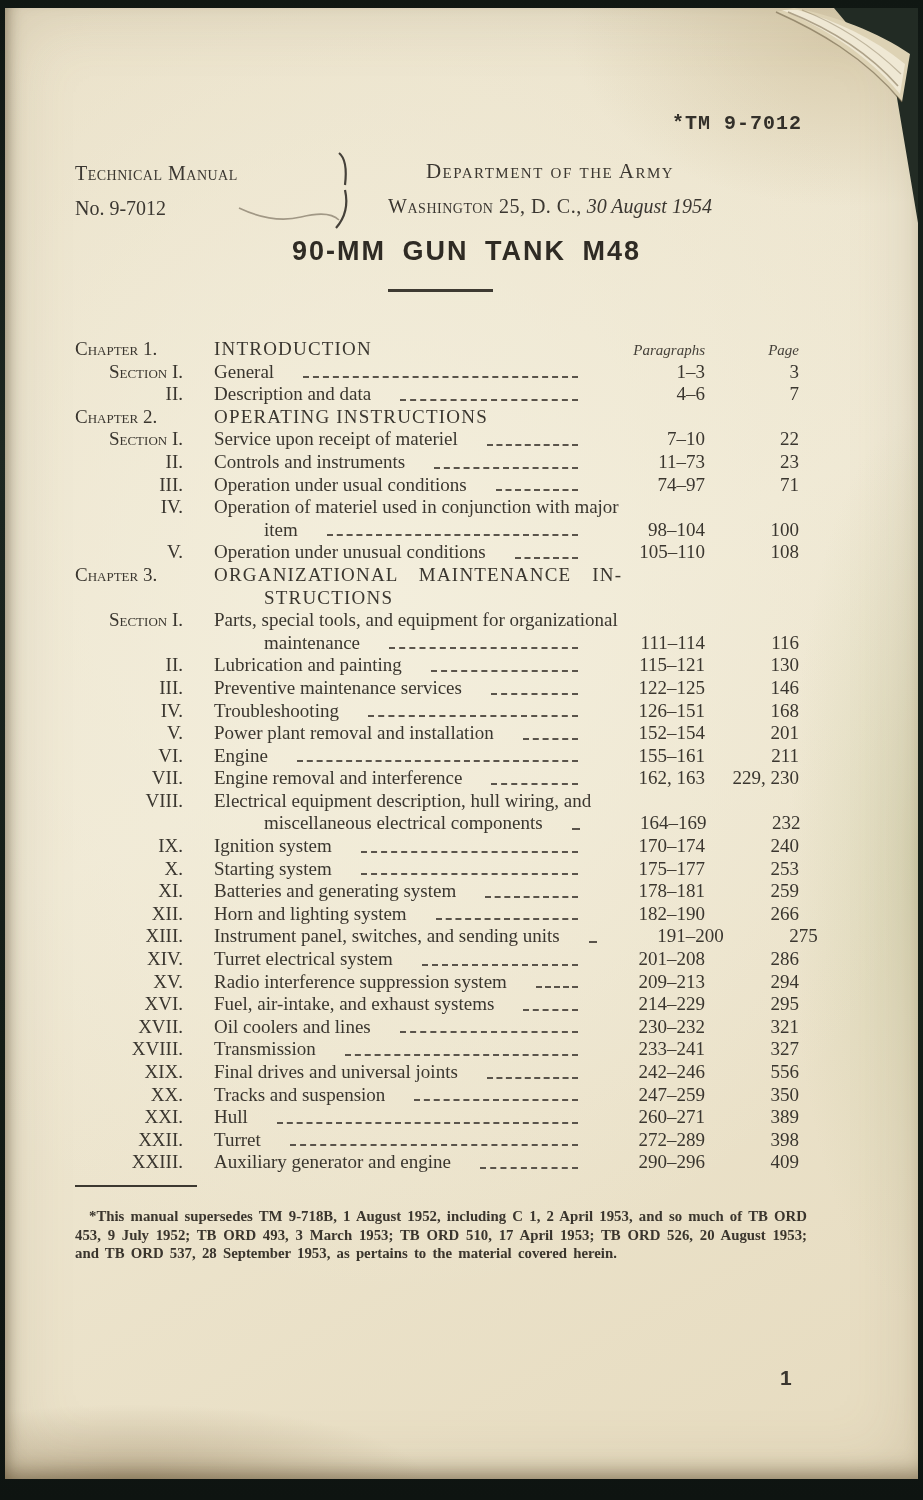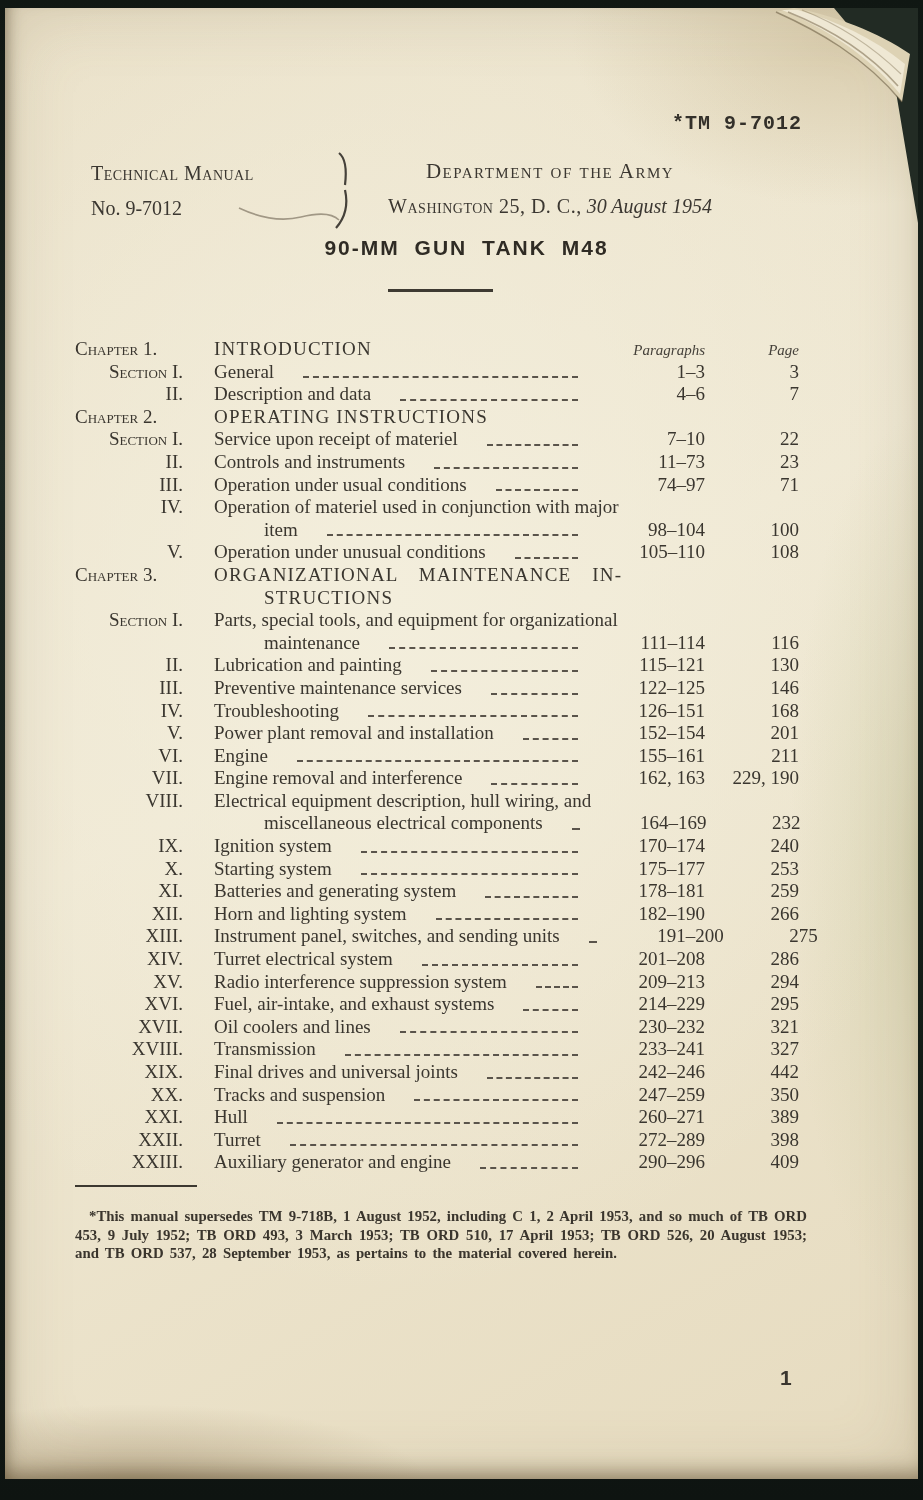--- a/index.html
+++ b/index.html
@@ -16,32 +16,32 @@
       radial-gradient(ellipse 430px 110px at 14% 100%, rgba(140,118,82,0.40), transparent 68%),
       radial-gradient(ellipse 700px 820px at 42% 40%, #f3eedc, transparent 85%),
       linear-gradient(152deg,#eae1c9,#efe8d3 46%,#e6dbbf);
     box-shadow: inset 0 0 70px rgba(118,102,66,0.20), inset 0 -16px 20px -10px rgba(86,70,42,0.55), inset 14px 0 18px -14px rgba(80,68,44,0.6);
   }
   .tm-number{
     position:absolute;top:104px;right:116px;
     font-family:Liberation Mono, monospace;font-weight:bold;
     font-size:20px;letter-spacing:1px;color:#33302a;
   }
-  .masthead-left{position:absolute;top:148px;left:70px;font-size:20px;color:#3b3731;line-height:35px;margin-left:16px;}
+  .masthead-left{position:absolute;top:148px;left:70px;font-size:20px;color:#3b3731;line-height:35px;}
   .masthead-left .sc{font-variant:small-caps;letter-spacing:0.5px;}
   .masthead-right{position:absolute;top:146px;left:295px;width:500px;text-align:center;color:#3b3731;}
   .masthead-right .dept{font-variant:small-caps;font-size:21px;letter-spacing:1.5px;line-height:34px;}
   .masthead-right .place-line{font-size:20px;line-height:36px;}
   .masthead-right .place{font-variant:small-caps;letter-spacing:0.5px;}
   .masthead-right .date{font-style:italic;}
   .brace{position:absolute;top:142px;left:230px;}
   .doc-title{
     position:absolute;top:228px;left:10px;width:903px;text-align:center;
     font-family:"Liberation Sans","DejaVu Sans",sans-serif;font-weight:bold;
-    font-size:21px;letter-spacing:2px;word-spacing:7px;color:#2f2b24;
+    font-size:27px;letter-spacing:2px;word-spacing:7px;color:#2f2b24;
   }
   .title-rule{position:absolute;top:281px;left:383px;width:105px;height:3px;background:#3e3a32;}
   .toc{position:absolute;top:330px;left:70px;width:724px;font-size:19px;color:#3a362f;}
   .toc-row{display:flex;align-items:baseline;line-height:22.6px;height:22.6px;white-space:nowrap;gap:24px;}
   .toc-row .lbl{flex:none;width:108px;padding-right:7px;font-variant:small-caps;}
   .toc-row.section .lbl{text-align:right;font-variant:normal;}
   .toc-row.section .lbl .sc{font-variant:small-caps;}
   .toc-row.chapter .lbl{text-align:left;}
   .toc-row.chapter .ttl{letter-spacing:1.2px;}
   .toc-row.wide .ttl{word-spacing:15px;}
@@ -225,21 +225,21 @@
         <span class="ttl">Engine</span>
         <span class="fill dotted"></span>
         <span class="paras">155–161</span>
         <span class="page">211</span>
       </div>
       <div class="toc-row section">
         <span class="lbl">VII.</span>
         <span class="ttl">Engine removal and interference</span>
         <span class="fill dotted"></span>
         <span class="paras">162, 163</span>
-        <span class="page">229, 190</span>
+        <span class="page">229, 230</span>
       </div>
       <div class="toc-row section">
         <span class="lbl">VIII.</span>
         <span class="ttl">Electrical equipment description, hull wiring, and</span>
         <span class="fill"></span>
         <span class="paras"></span>
         <span class="page"></span>
       </div>
       <div class="toc-row section">
         <span class="lbl"></span>
@@ -316,21 +316,21 @@
         <span class="ttl">Transmission</span>
         <span class="fill dotted"></span>
         <span class="paras">233–241</span>
         <span class="page">327</span>
       </div>
       <div class="toc-row section">
         <span class="lbl">XIX.</span>
         <span class="ttl">Final drives and universal joints</span>
         <span class="fill dotted"></span>
         <span class="paras">242–246</span>
-        <span class="page">442</span>
+        <span class="page">556</span>
       </div>
       <div class="toc-row section">
         <span class="lbl">XX.</span>
         <span class="ttl">Tracks and suspension</span>
         <span class="fill dotted"></span>
         <span class="paras">247–259</span>
         <span class="page">350</span>
       </div>
       <div class="toc-row section">
         <span class="lbl">XXI.</span>

